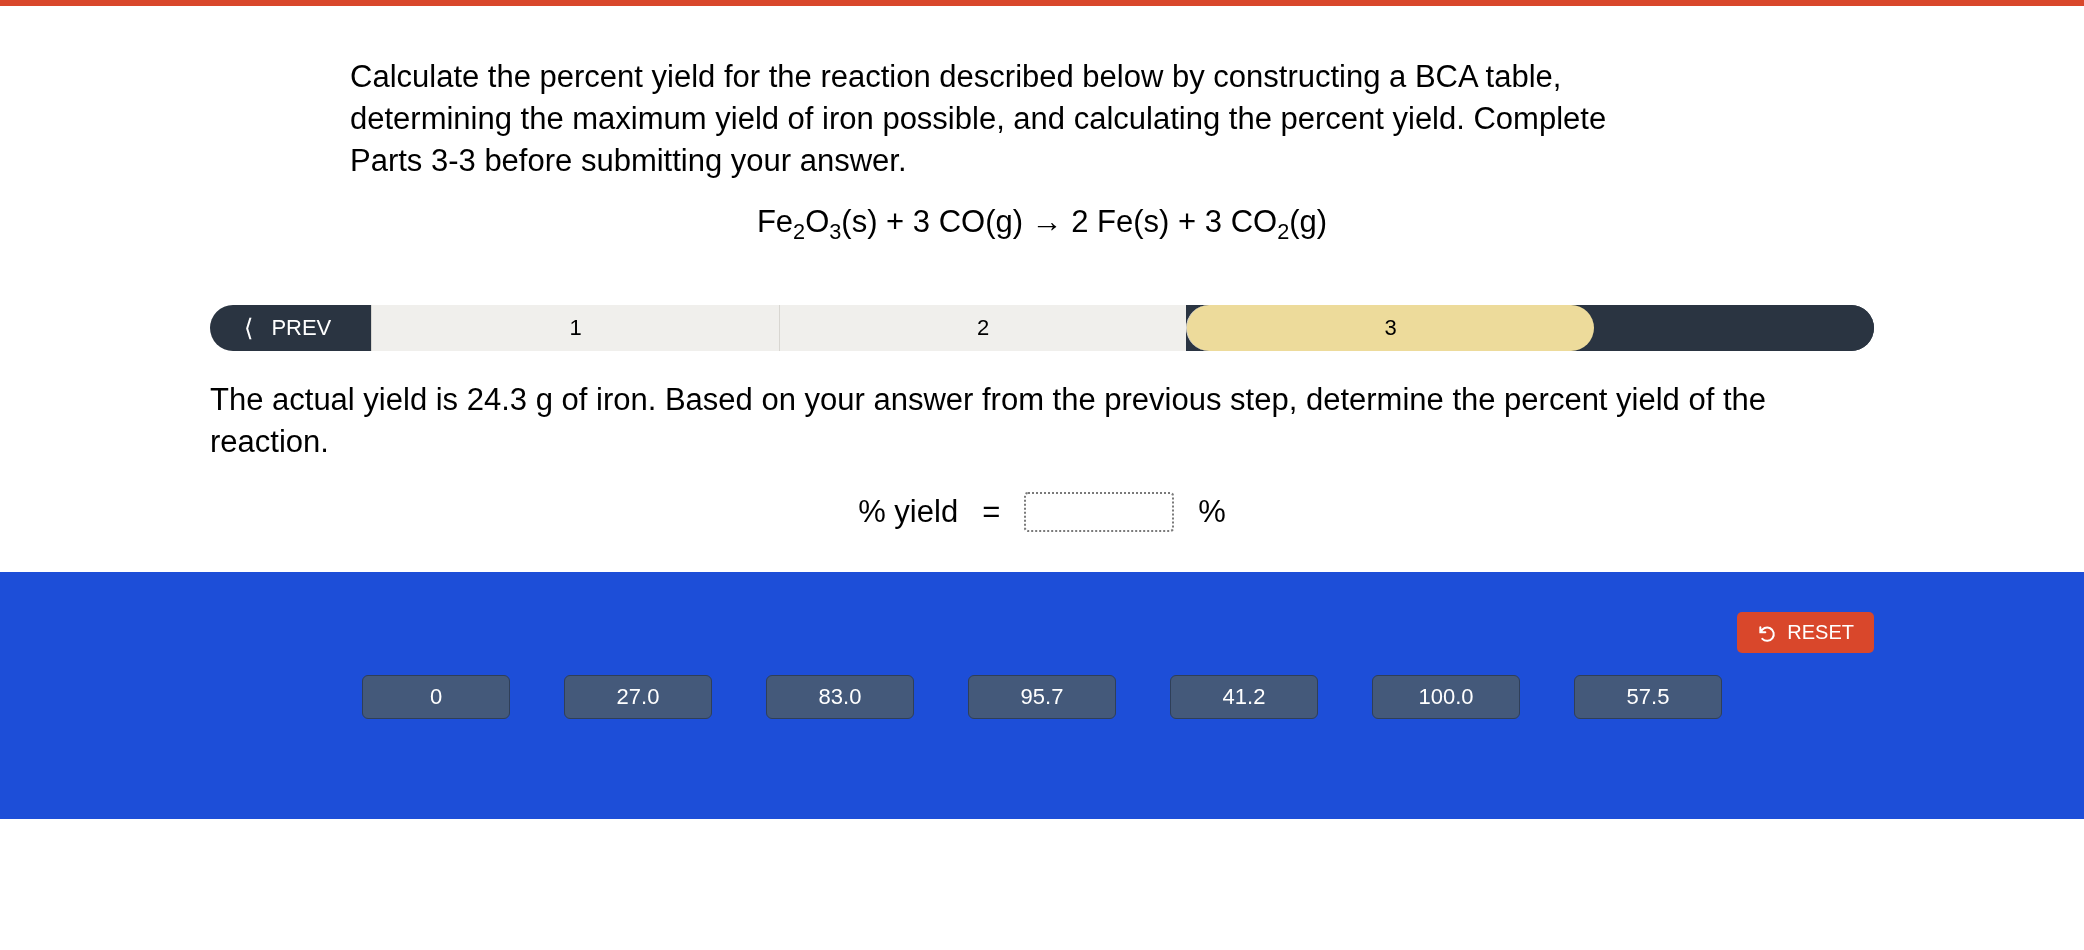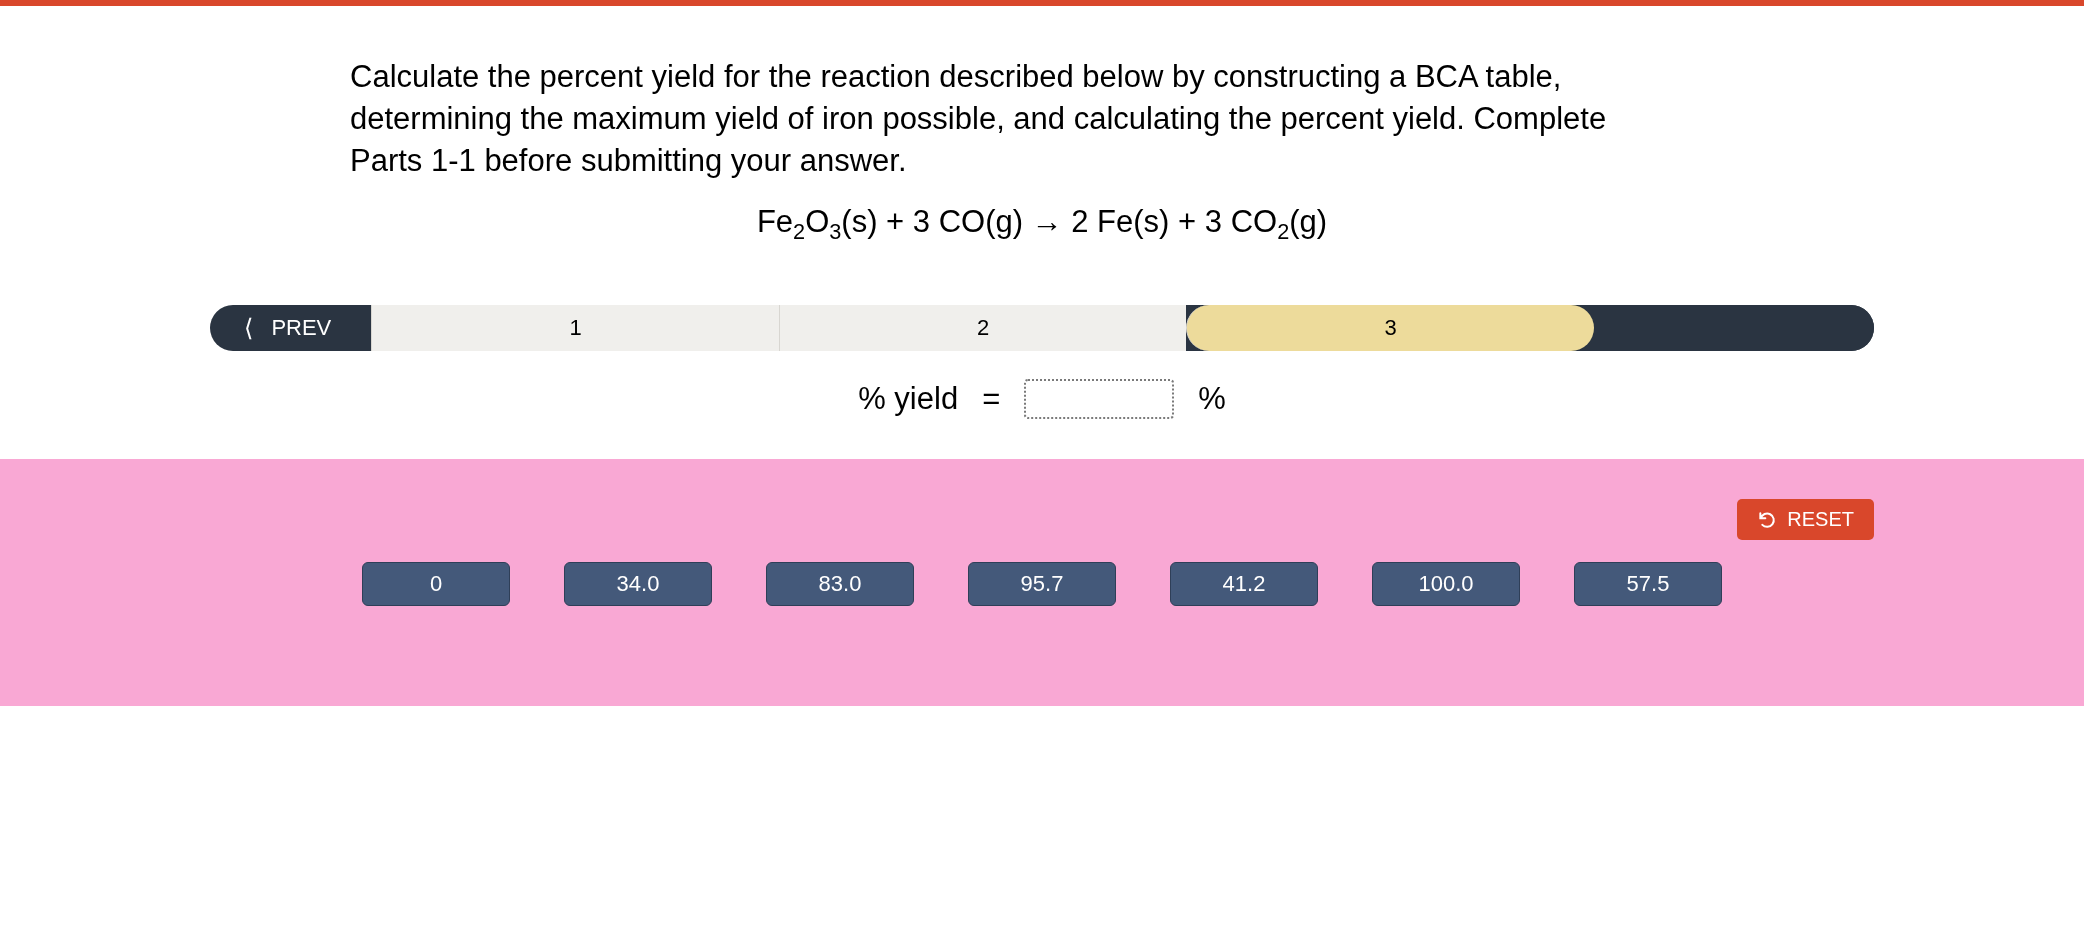--- a/index.html
+++ b/index.html
@@ -89,21 +89,21 @@
     margin-bottom: 40px;
   }
   .drop-target {
     width: 150px;
     height: 40px;
     border: 2px dotted #7a7a7a;
     border-radius: 4px;
     background: #fff;
   }
   .answer-area {
-    background: #f9a8d4;
+    background: #1d4ed8;
     padding: 40px 210px 100px 210px;
     width: 2084px;
     margin-left: -210px;
   }
   .reset-row {
     display: flex;
     justify-content: flex-end;
     margin-bottom: 22px;
   }
   .reset-btn {
@@ -138,57 +138,58 @@
     border: 1px solid #2f3f58;
   }
 </style>
 </head>
 <body>
 
 <div class="top-bar"></div>
 
 <div class="content">
 
-  <div class="question-text">Calculate the percent yield for the reaction described below by constructing a BCA table, determining the maximum yield of iron possible, and calculating the percent yield. Complete Parts 1-1 before submitting your answer.</div>
+  <div class="question-text">Calculate the percent yield for the reaction described below by constructing a BCA table, determining the maximum yield of iron possible, and calculating the percent yield. Complete Parts 3-3 before submitting your answer.</div>
 
   <div class="equation">
     <span>Fe</span><sub>2</sub><span>O</span><sub>3</sub><span>(s) + 3 CO(g) → 2 Fe(s) + 3 CO</span><sub>2</sub><span>(g)</span>
   </div>
 
   <div class="step-nav">
     <div class="prev-seg">
       <span class="chev">⟨</span>
       <span>PREV</span>
     </div>
     <div class="step-seg">1</div>
     <div class="step-seg">2</div>
     <div class="step-seg active">3</div>
     <div class="tail-seg"></div>
   </div>
 
+  <div class="step-question">The actual yield is 24.3 g of iron. Based on your answer from the previous step, determine the percent yield of the reaction.</div>
 
   <div class="yield-row">
     <span>% yield</span>
     <span>=</span>
     <div class="drop-target"></div>
     <span>%</span>
   </div>
 
   <div class="answer-area">
     <div class="reset-row">
       <button class="reset-btn">
         <svg viewBox="0 0 24 24">
             <path fill="none" stroke="#fff" stroke-width="2.4" stroke-linecap="round" d="M4 5v6h6M4.5 11a8 8 0 1 1 1.9 8"></path>
           </svg>
         <span>RESET</span>
       </button>
     </div>
     <div class="tiles">
       <div class="tile">0</div>
-      <div class="tile">34.0</div>
+      <div class="tile">27.0</div>
       <div class="tile">83.0</div>
       <div class="tile">95.7</div>
       <div class="tile">41.2</div>
       <div class="tile">100.0</div>
       <div class="tile">57.5</div>
     </div>
   </div>
 
 </div>
 

